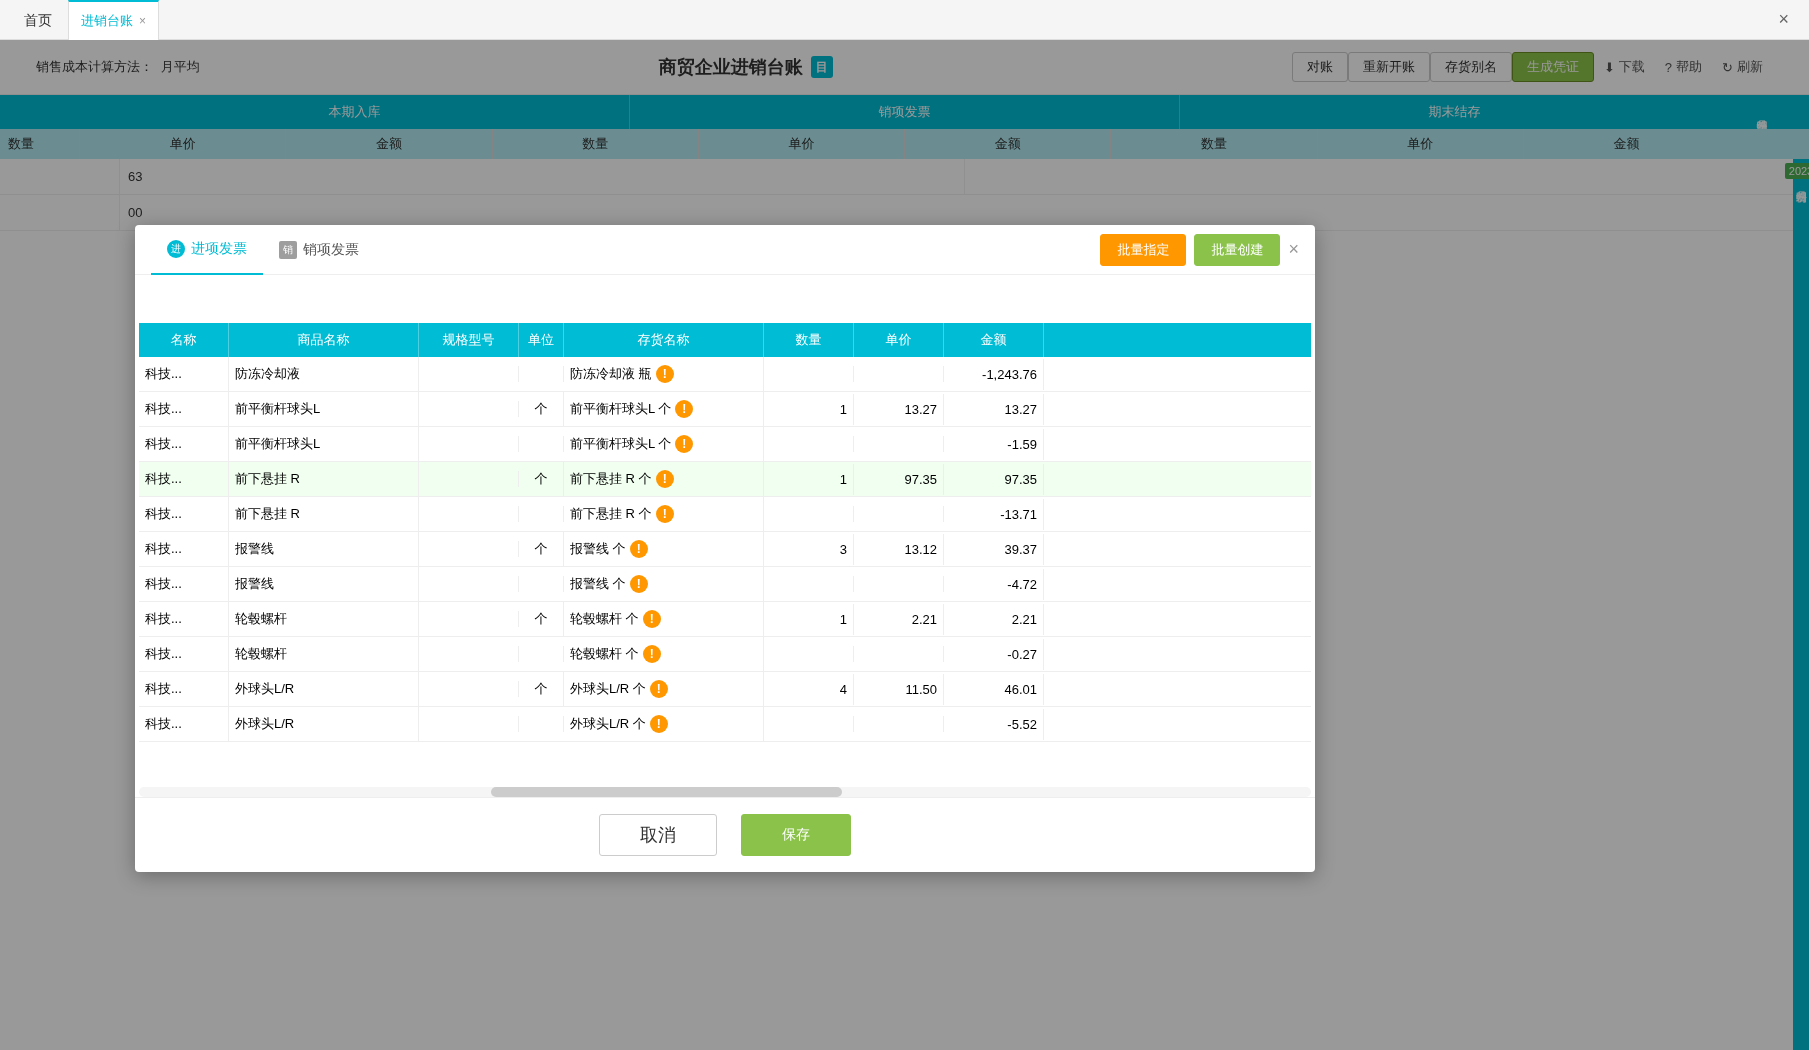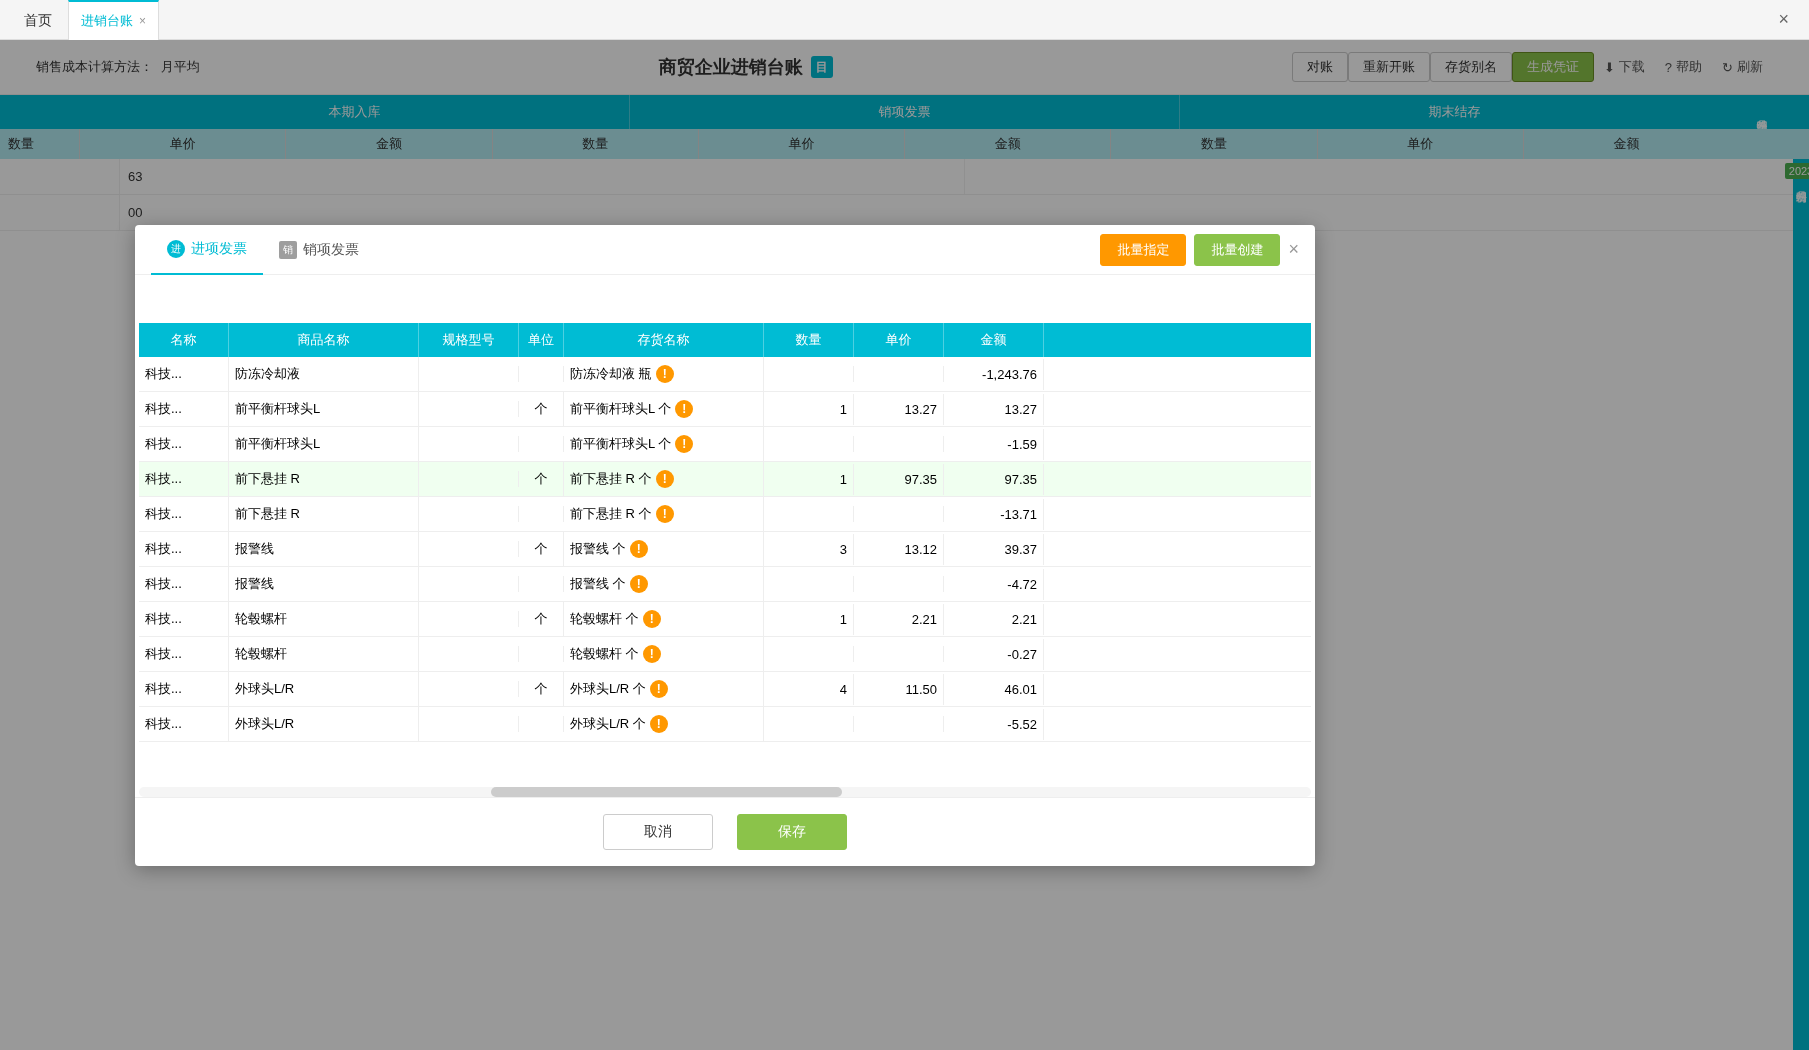--- a/index.html
+++ b/index.html
@@ -287,21 +287,21 @@
       gap: 24px;
       padding: 16px;
       border-top: 1px solid #eee;
     }
     .btn-cancel {
       padding: 8px 40px;
       border: 1px solid #ccc;
       background: #fff;
       border-radius: 3px;
       cursor: pointer;
-      font-size: 14px;
+      font-size: 18px;
       color: #333;
     }
     .btn-save {
       padding: 8px 40px;
       border: 1px solid #8bc34a;
       background: #8bc34a;
       border-radius: 3px;
       cursor: pointer;
       font-size: 14px;
       color: #fff;

